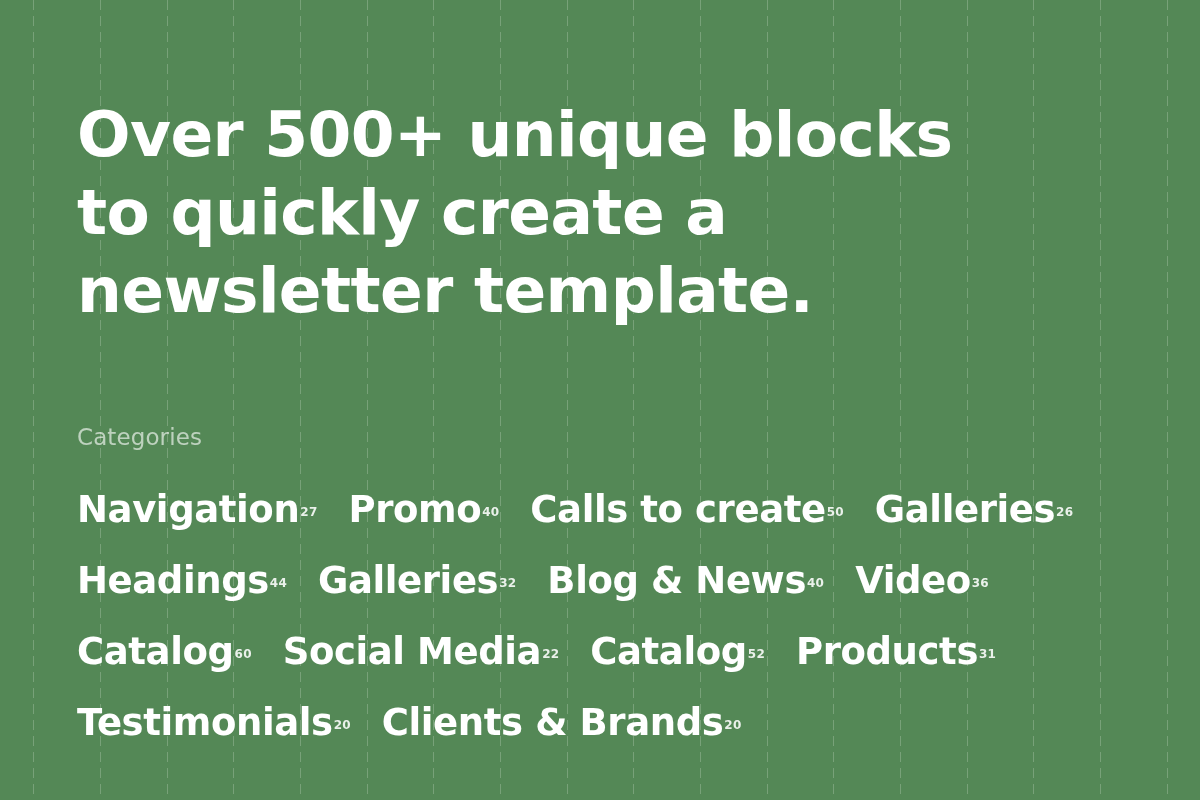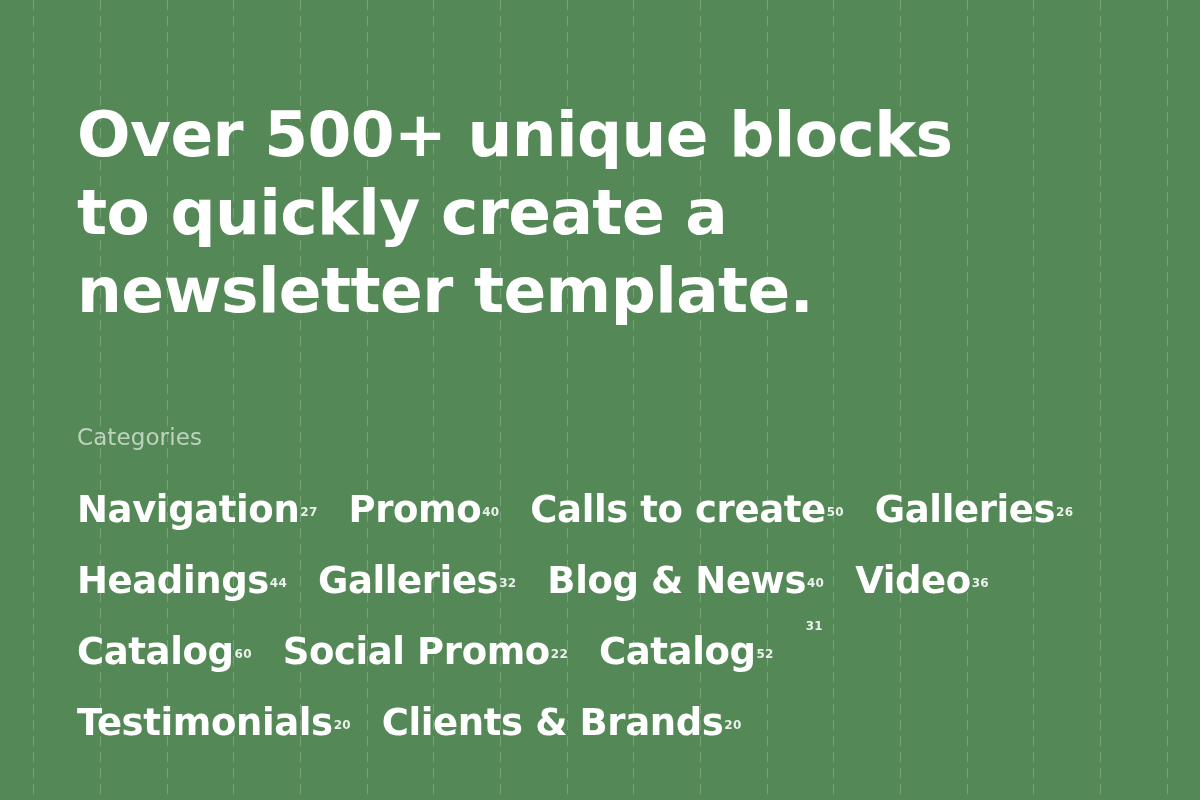--- a/index.html
+++ b/index.html
@@ -183,28 +183,29 @@
         </a>
         <a class="category-item" href="#">
           <span class="category-name">Video</span>
           <sup class="category-count">36</sup>
         </a>
         <a class="category-item" href="#">
           <span class="category-name">Catalog</span>
           <sup class="category-count">60</sup>
         </a>
         <a class="category-item" href="#">
-          <span class="category-name">Social Promo</span>
+          <span class="category-name">Social Media</span>
           <sup class="category-count">22</sup>
         </a>
         <a class="category-item" href="#">
           <span class="category-name">Catalog</span>
           <sup class="category-count">52</sup>
         </a>
         <a class="category-item" href="#">
+          <span class="category-name">Products</span>
           <sup class="category-count">31</sup>
         </a>
         <a class="category-item" href="#">
           <span class="category-name">Testimonials</span>
           <sup class="category-count">20</sup>
         </a>
         <a class="category-item" href="#">
           <span class="category-name">Clients &amp; Brands</span>
           <sup class="category-count">20</sup>
         </a>

